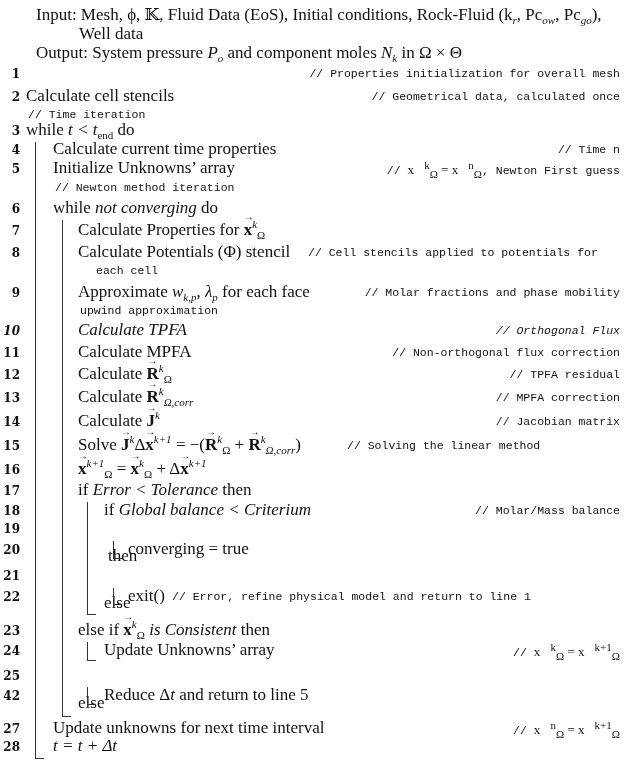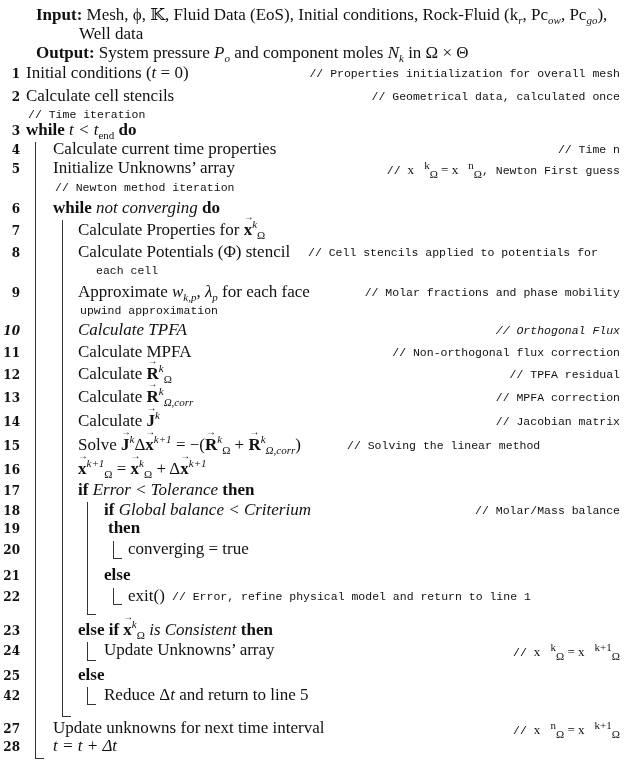--- a/index.html
+++ b/index.html
@@ -5,21 +5,21 @@
   html, body { margin:0; padding:0; background:#ffffff; }
   body { width:632px; height:766px; position:relative; overflow:hidden;
          font-family:"Liberation Serif","DejaVu Serif",serif; color:#111; }
   .row { position:absolute; left:0; width:632px; height:22px; }
   .ln { position:absolute; width:20px; text-align:right; font-size:12px; font-weight:bold;
         font-family:"DejaVu Serif",serif; top:4px; }
   .txt { position:absolute; font-size:17px; white-space:nowrap; top:0; }
   .cm { position:absolute; font-family:"Liberation Mono","DejaVu Sans Mono",monospace;
         font-size:11.5px; white-space:nowrap; top:4px; }
   .cm.r { right:12px; text-align:right; }
-  .kw { font-weight:bold; }
+  .kw { font-weight:normal;margin-top:28px; }
   .it { font-style:italic; }
   sub, sup { font-size:11px; line-height:0; }
   .vbar { position:absolute; border-left:1.2px solid #333; }
   .hook { position:absolute; border-left:1.2px solid #333; border-bottom:1.2px solid #333; width:8px; }
   .vec { position:relative; display:inline-block; }
   .vec::before { content:"\2192"; position:absolute; left:0; right:0; top:-9px; font-size:10px; text-align:center; font-style:normal; }
 </style>
 </head>
 <body>
 
@@ -34,21 +34,20 @@
 </div>
 <div class="row" style="top:43px;">
   <span class="txt" style="left:36px;">
     <span class="kw">Output:</span>
     <span><span>System pressure </span><span class="it">P</span><sub class="it">o</sub><span> and component moles </span><span class="it">N</span><sub class="it">k</sub><span> in Ω × Θ</span></span>
   </span>
 </div>
 
 <div class="row" style="top:63px;">
   <span class="ln" style="left:0px;">1</span>
-  <span class="txt" style="left:26px;"><span>Initial conditions (</span><span class="it">t</span><span> = 0)</span></span>
   <span class="cm r">// Properties initialization for overall mesh</span>
 </div>
 
 <div class="row" style="top:86px;">
   <span class="ln" style="left:0px;">2</span>
   <span class="txt" style="left:26px;">Calculate cell stencils</span>
   <span class="cm r">// Geometrical data, calculated once</span>
 </div>
 <div class="row" style="top:104px;">
   <span class="cm" style="left:28px;">// Time iteration</span>

